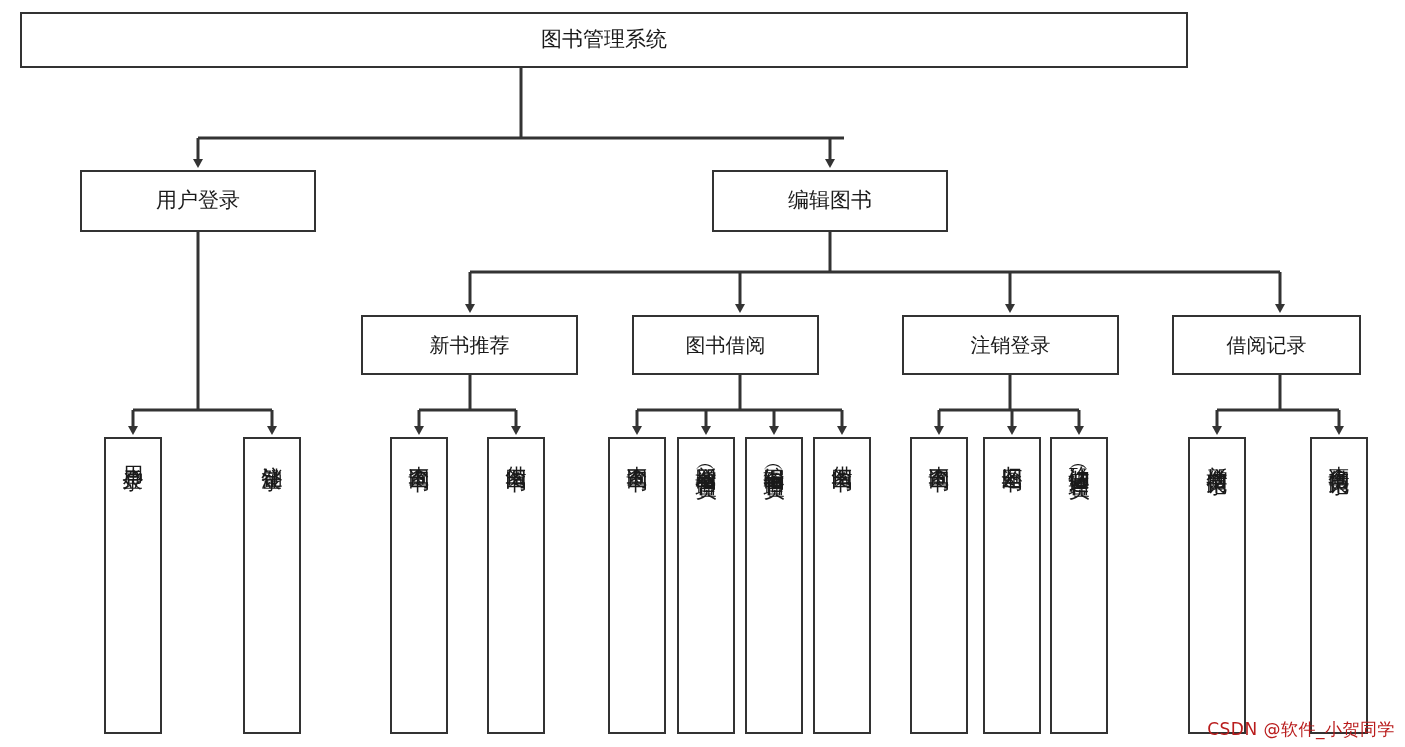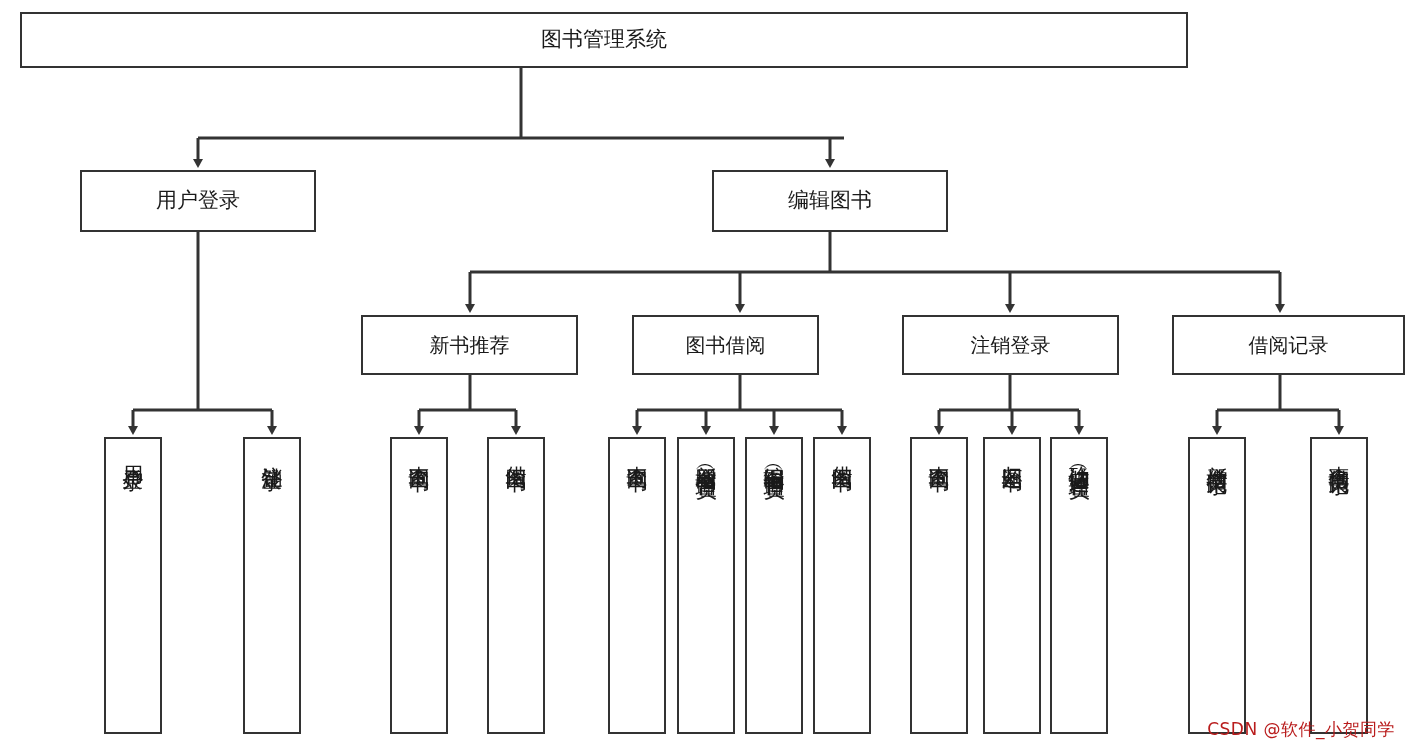--- a/index.html
+++ b/index.html
@@ -136,21 +136,21 @@
 
   <div class="node lvl3" style="left:361px; top:315px; width:217px; height:60px;">
     <span class="label">新书推荐</span>
   </div>
   <div class="node lvl3" style="left:632px; top:315px; width:187px; height:60px;">
     <span class="label">图书借阅</span>
   </div>
   <div class="node lvl3" style="left:902px; top:315px; width:217px; height:60px;">
     <span class="label">注销登录</span>
   </div>
-  <div class="node lvl3" style="left:1172px; top:315px; width:233px; height:60px;">
+  <div class="node lvl3" style="left:1172px; top:315px; width:189px; height:60px;">
     <span class="label">借阅记录</span>
   </div>
 
   <div class="node leaf" style="left:104px; top:437px; width:58px; height:297px;">
     <span class="label">用户登录</span>
   </div>
   <div class="node leaf" style="left:243px; top:437px; width:58px; height:297px;">
     <span class="label">注销登录</span>
   </div>
   <div class="node leaf" style="left:390px; top:437px; width:58px; height:297px;">

